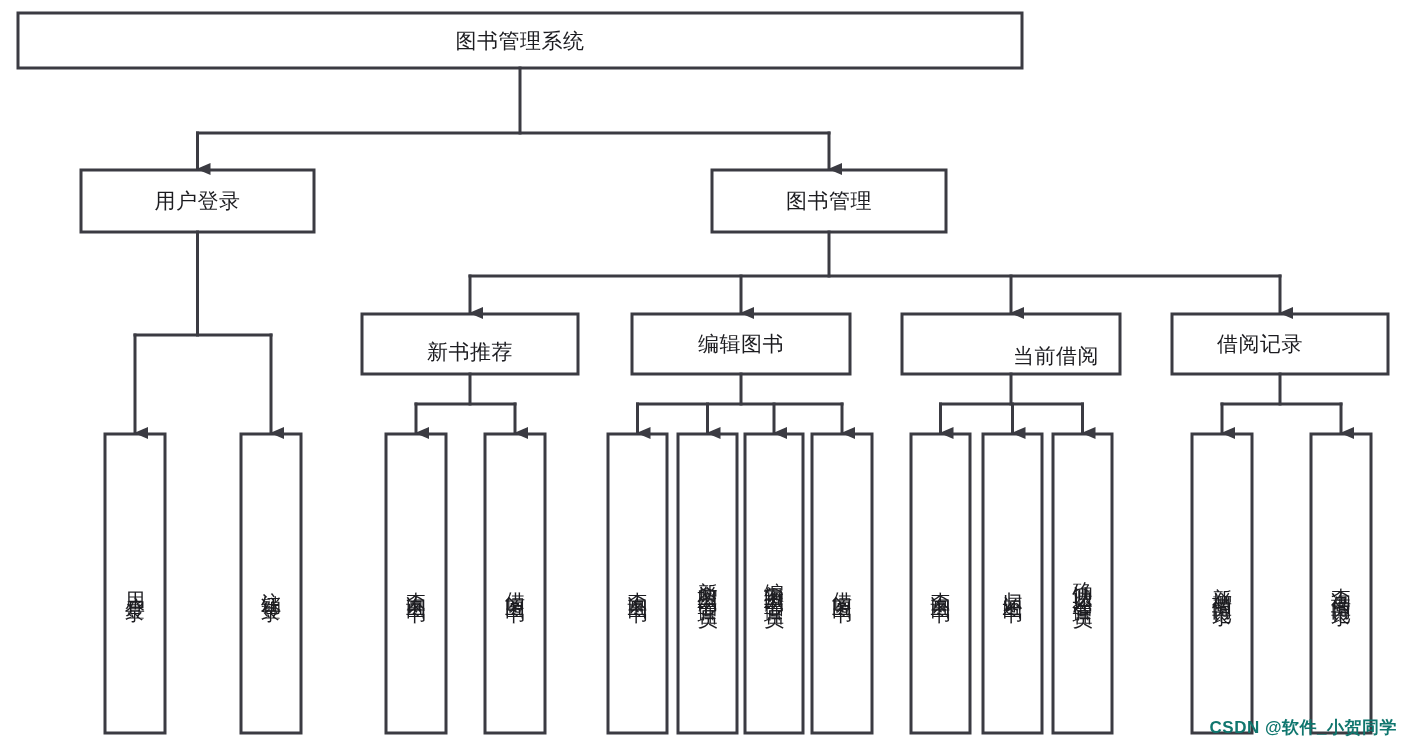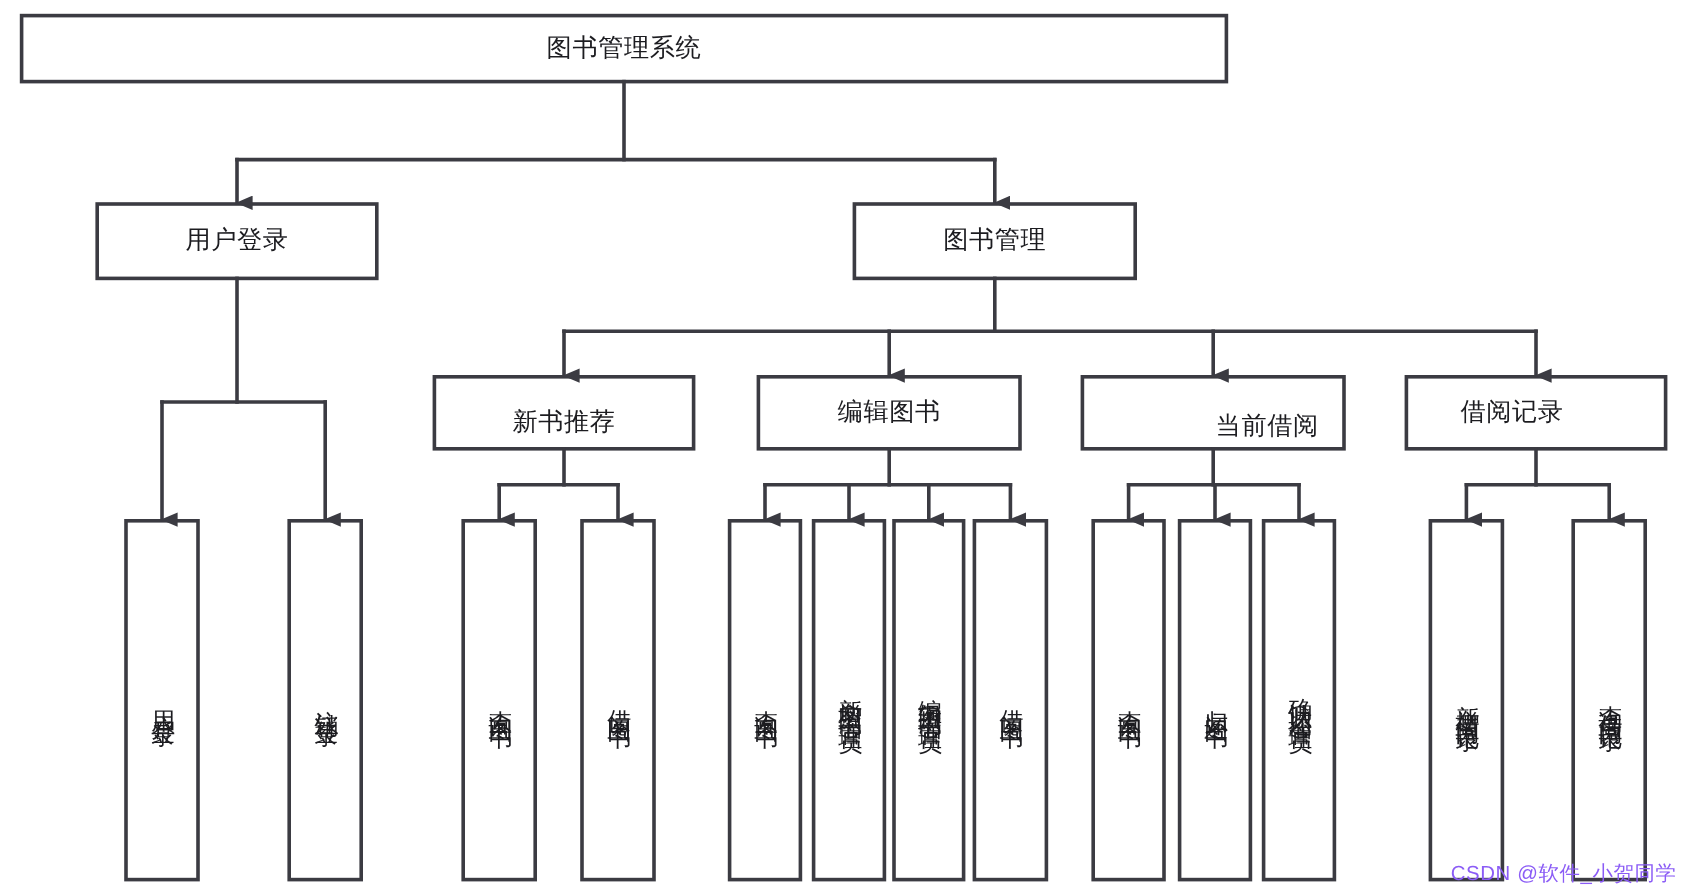--- a/index.html
+++ b/index.html
@@ -59,23 +59,24 @@
     letter-spacing: 4px;
     padding-top: 6px;
     padding-bottom: 6px;
     white-space: nowrap;
   }
   .watermark {
     position: absolute;
     right: 8px;
     bottom: 8px;
     font-size: 17px;
-    color: #8b5cf6;
+    color: #0f766e;
     letter-spacing: 0.5px;
     white-space: nowrap;
+    font-weight: bold;
   }
 </style>
 </head>
 <body>
 
 <div id="canvas">
 
   <svg class="diagram" viewBox="0 0 1405 747">
     <defs>
       <marker id="arrow" viewBox="0 0 12 14" refX="6" refY="13" markerWidth="12" markerHeight="14" orient="auto-start-reverse" markerUnits="userSpaceOnUse">

